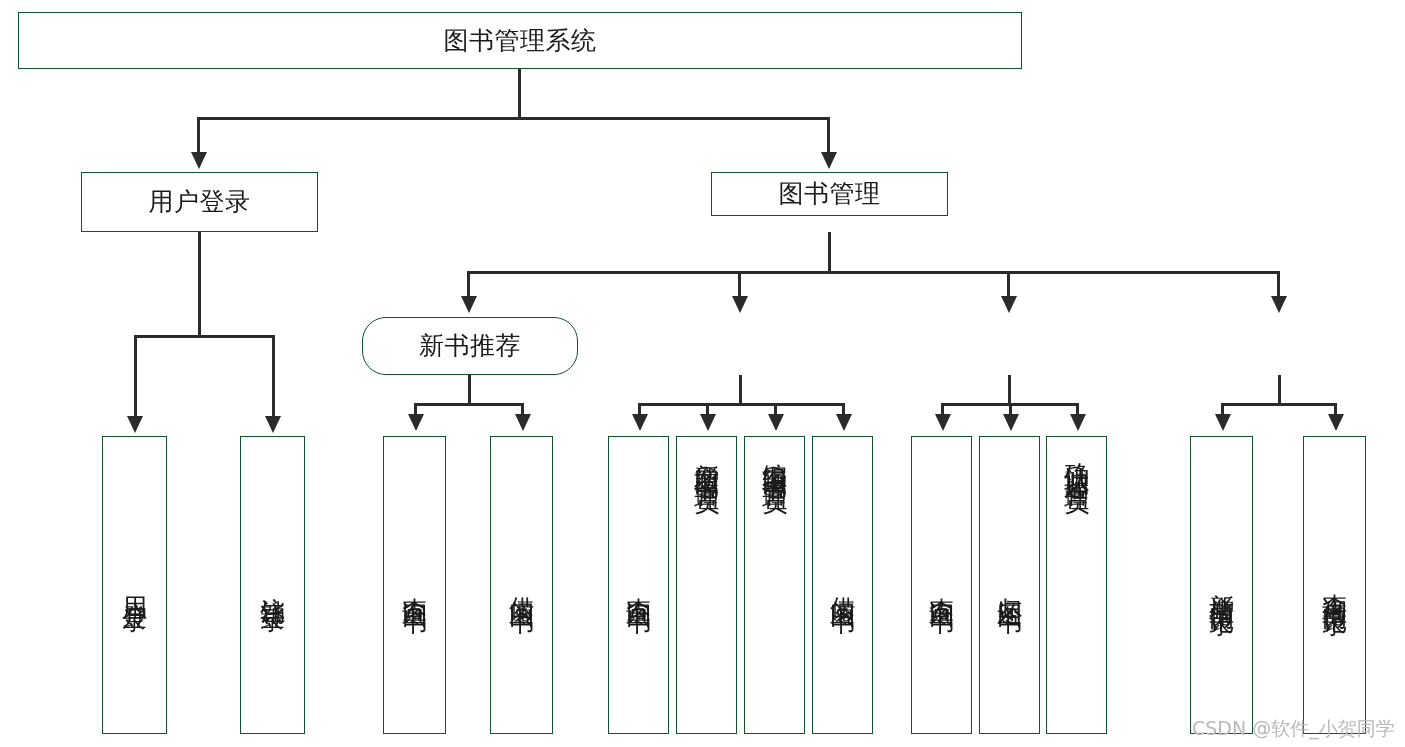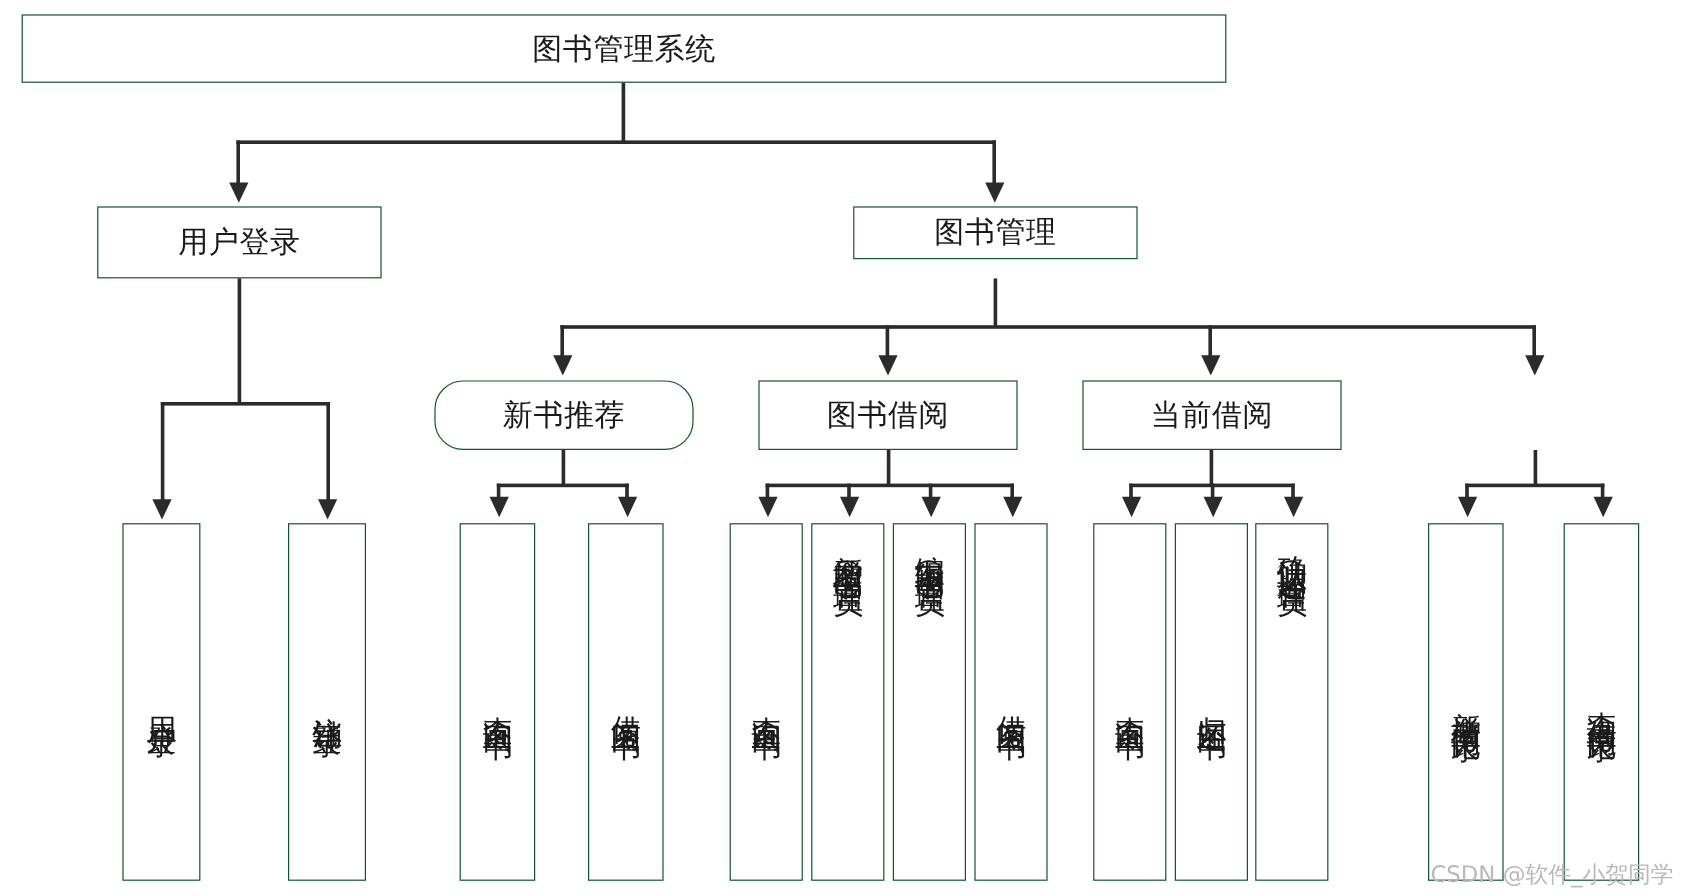--- a/index.html
+++ b/index.html
@@ -137,26 +137,20 @@
   <div class="vline" style="left:1007px; top:271px; height:27px;"></div>
   <div class="vline" style="left:1277px; top:271px; height:27px;"></div>
   <div class="arrow" style="left:461px; top:296px;"></div>
   <div class="arrow" style="left:732px; top:296px;"></div>
   <div class="arrow" style="left:1001px; top:296px;"></div>
   <div class="arrow" style="left:1271px; top:296px;"></div>
 
   <div class="node horiz" style="left:362px; top:317px; width:216px; height:58px;border-radius:24px;">
     <span class="node-label">新书推荐</span>
   </div>
-  <div class="node horiz" style="left:632px; top:317px; width:216px; height:58px;">
-    <span class="node-label">图书借阅</span>
-  </div>
-  <div class="node horiz" style="left:902px; top:317px; width:216px; height:58px;">
-    <span class="node-label">当前借阅</span>
-  </div>
 
   <div class="vline" style="left:468px; top:375px; height:30px;"></div>
   <div class="hline" style="left:414px; top:403px; width:110px;"></div>
   <div class="vline" style="left:414px; top:403px; height:13px;"></div>
   <div class="vline" style="left:521px; top:403px; height:13px;"></div>
   <div class="arrow" style="left:408px; top:414px;"></div>
   <div class="arrow" style="left:515px; top:414px;"></div>
 
   <div class="node vert centered" style="left:383px; top:436px; width:63px; height:298px;">
     <span class="node-label">查询图书</span>

